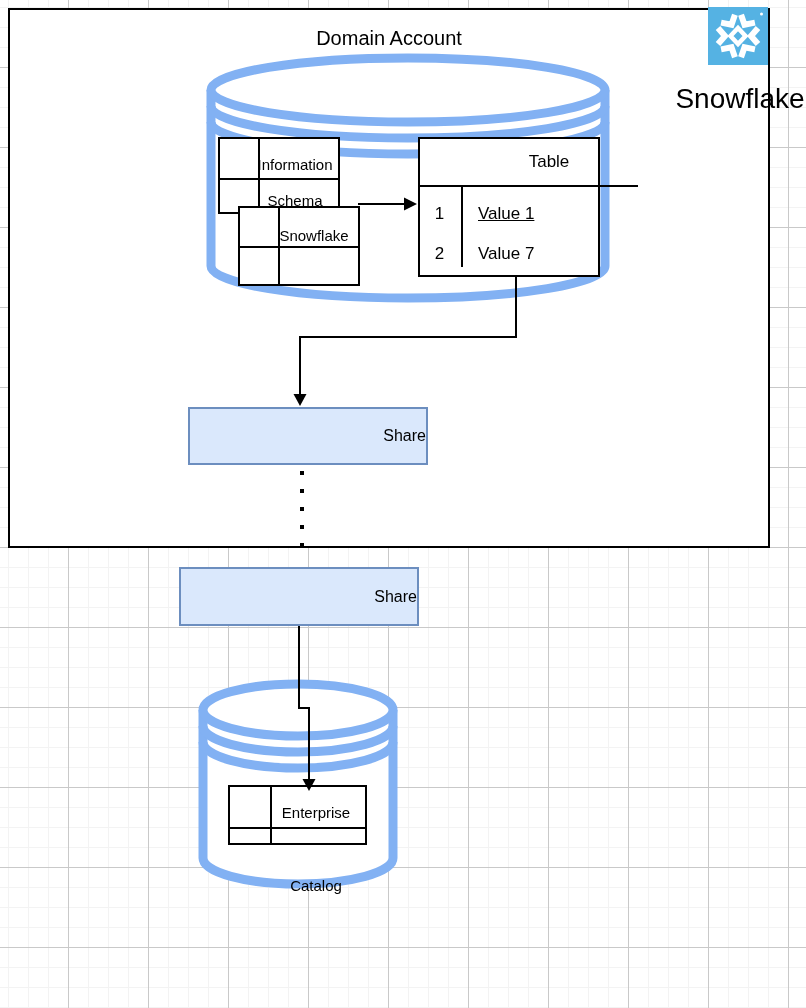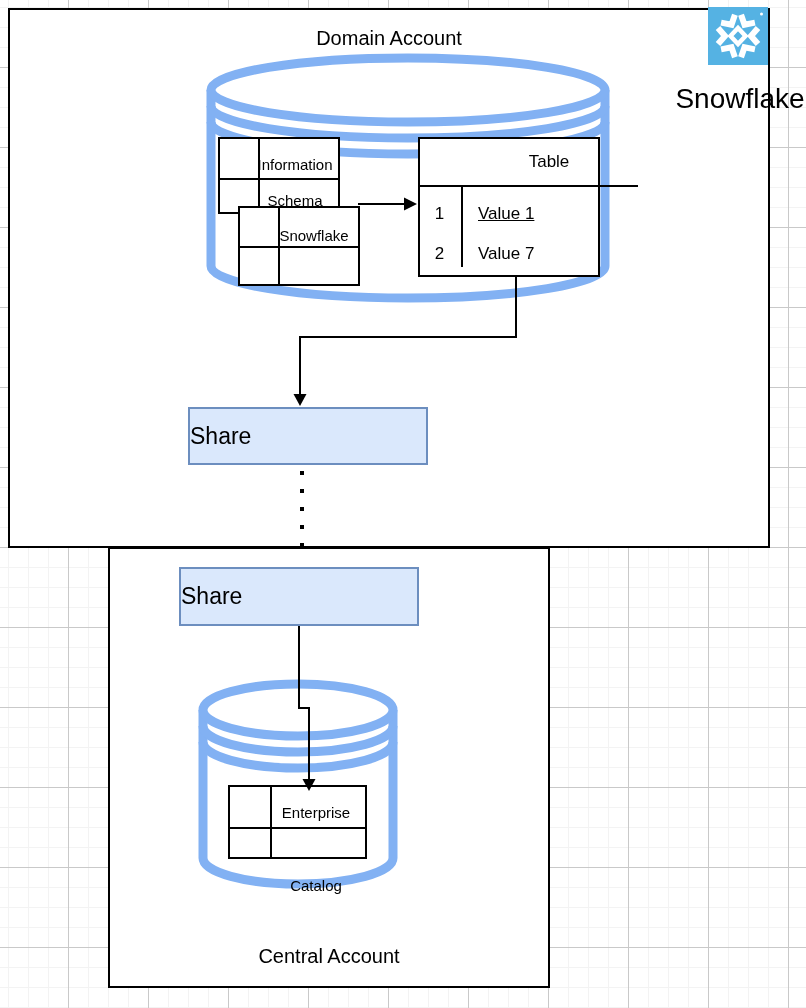--- a/index.html
+++ b/index.html
@@ -29,35 +29,32 @@
   .mini{background:#fff;border:2px solid #000;}
   .vline{position:absolute;top:0;bottom:0;width:2px;background:#000;}
   .hline{position:absolute;left:0;right:0;height:2px;background:#000;}
   .mini-label{position:absolute;text-align:center;font-size:15px;line-height:20px;color:#000;white-space:nowrap;}
   .tbl{background:#fff;border:2px solid #000;}
   .tbl-header{position:absolute;left:0;top:0;width:100%;height:46px;border-bottom:2px solid #000;
     display:flex;align-items:center;justify-content:center;font-size:17px;color:#000;padding-left:40px;}
   .tbl-cell{position:absolute;font-size:17px;line-height:20px;color:#000;white-space:nowrap;}
   .num-col{width:39px;text-align:center;}
   .share{background:var(--share-fill,#dae8fc);border:2px solid var(--share-stroke,#6c8ebf);
-    display:flex;align-items:center;justify-content:flex-start;font-size:23px;color:#000;}
+    display:flex;align-items:center;justify-content:flex-end;font-size:16px;color:#000;}
   .big-label{font-size:28px;color:#000;text-align:center;white-space:nowrap;}
 </style>
 </head>
 <body>
 
 <div class="stage">
 
   <div class="abs panel" style="left:8px;top:8px;width:762px;height:540px;">
     <div class="panel-title" style="top:16px;">Domain Account</div>
   </div>
 
-  <div class="abs panel" style="left:108px;top:547px;width:442px;height:441px;">
-    <div class="panel-title" style="top:395px;">Central Account</div>
-  </div>
 
   <svg class="svg-layer" width="806" height="1008" viewBox="0 0 806 1008">
 
     <g>
       <path class="cyl cyl-fill" d="M211,90 L211,266 A197,32 0 0 0 605,266 L605,90"></path>
       <ellipse class="cyl cyl-fill" cx="408" cy="90" rx="197" ry="32"></ellipse>
       <path class="cyl cyl-line" d="M211,106 A197,32 0 0 0 605,106"></path>
       <path class="cyl cyl-line" d="M211,122 A197,32 0 0 0 605,122"></path>
     </g>
 
@@ -92,21 +89,21 @@
   </div>
 
   <div class="abs share" style="left:188px;top:407px;width:240px;height:58px;">
     <span>Share</span>
   </div>
 
   <div class="abs share" style="left:179px;top:567px;width:240px;height:59px;">
     <span>Share</span>
   </div>
 
-  <div class="abs mini" style="left:228px;top:785px;width:139px;height:74px;">
+  <div class="abs mini" style="left:228px;top:785px;width:139px;height:60px;">
     <div class="vline" style="left:40px;"></div>
     <div class="hline" style="top:40px;"></div>
     <div class="mini-label" style="left:38px;top:16px;width:96px;">Enterprise</div>
     <div class="mini-label" style="left:38px;top:44px;width:96px;margin-top:45px;">Catalog</div>
   </div>
 
   <svg class="svg-layer" width="806" height="1008" viewBox="0 0 806 1008">
     <g>
       <path class="conn" d="M358,204 L404,204"></path>
       <polygon class="arrowhead" points="417,204 404,197.5 404,210.5"></polygon>

